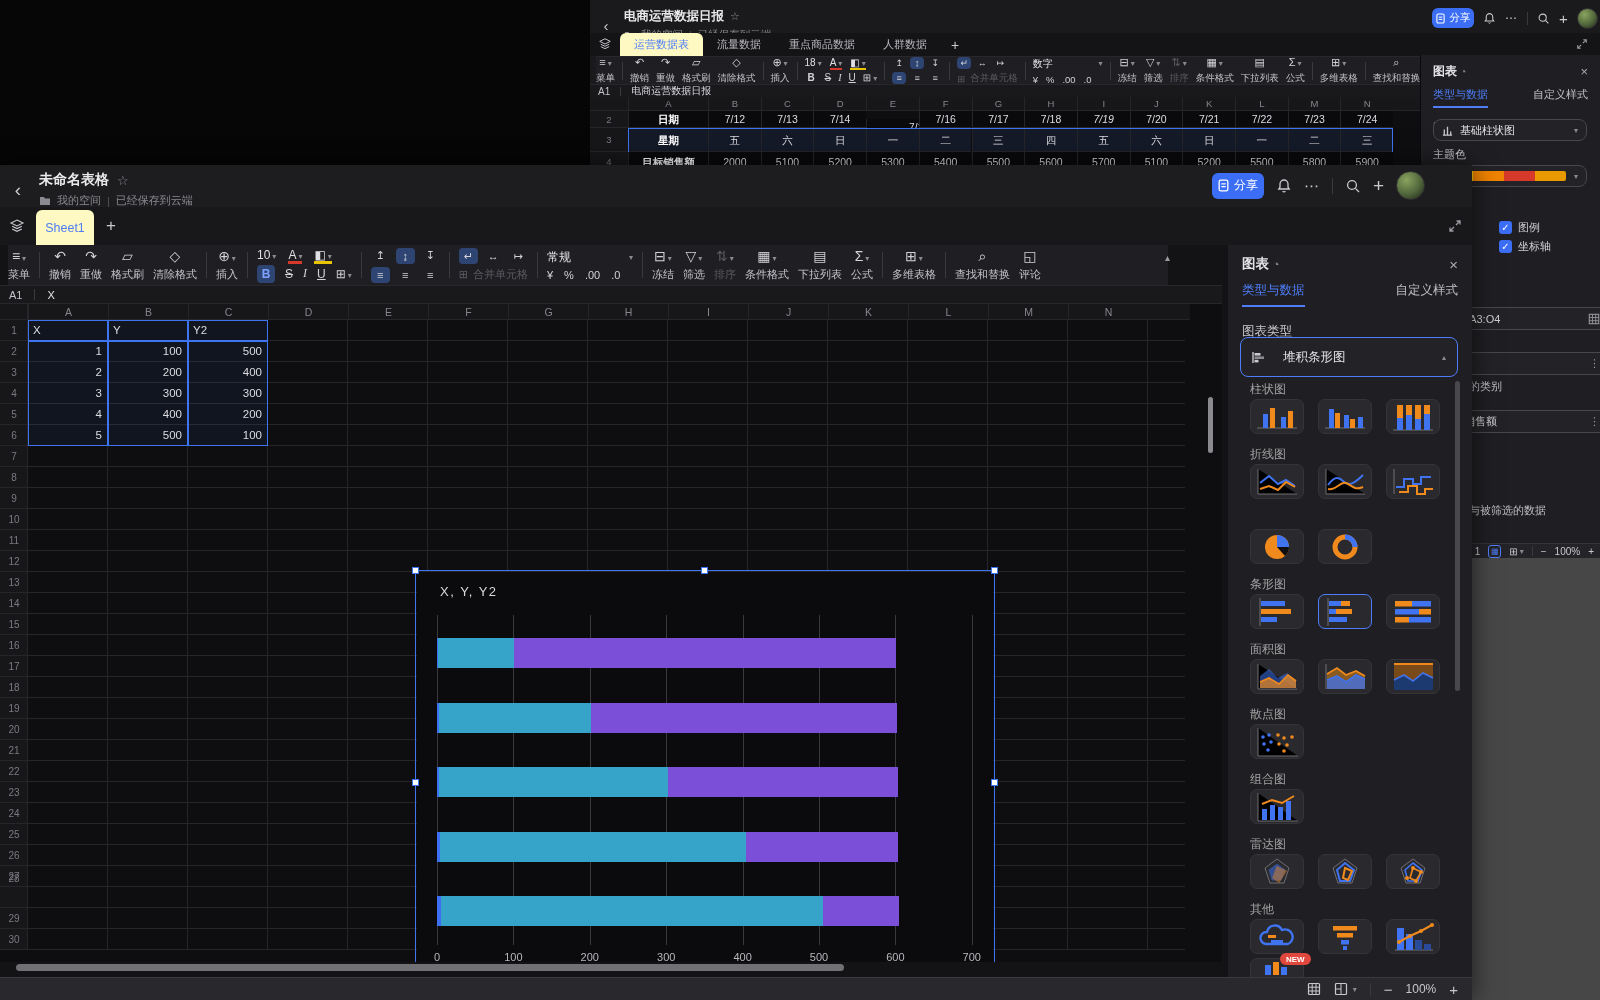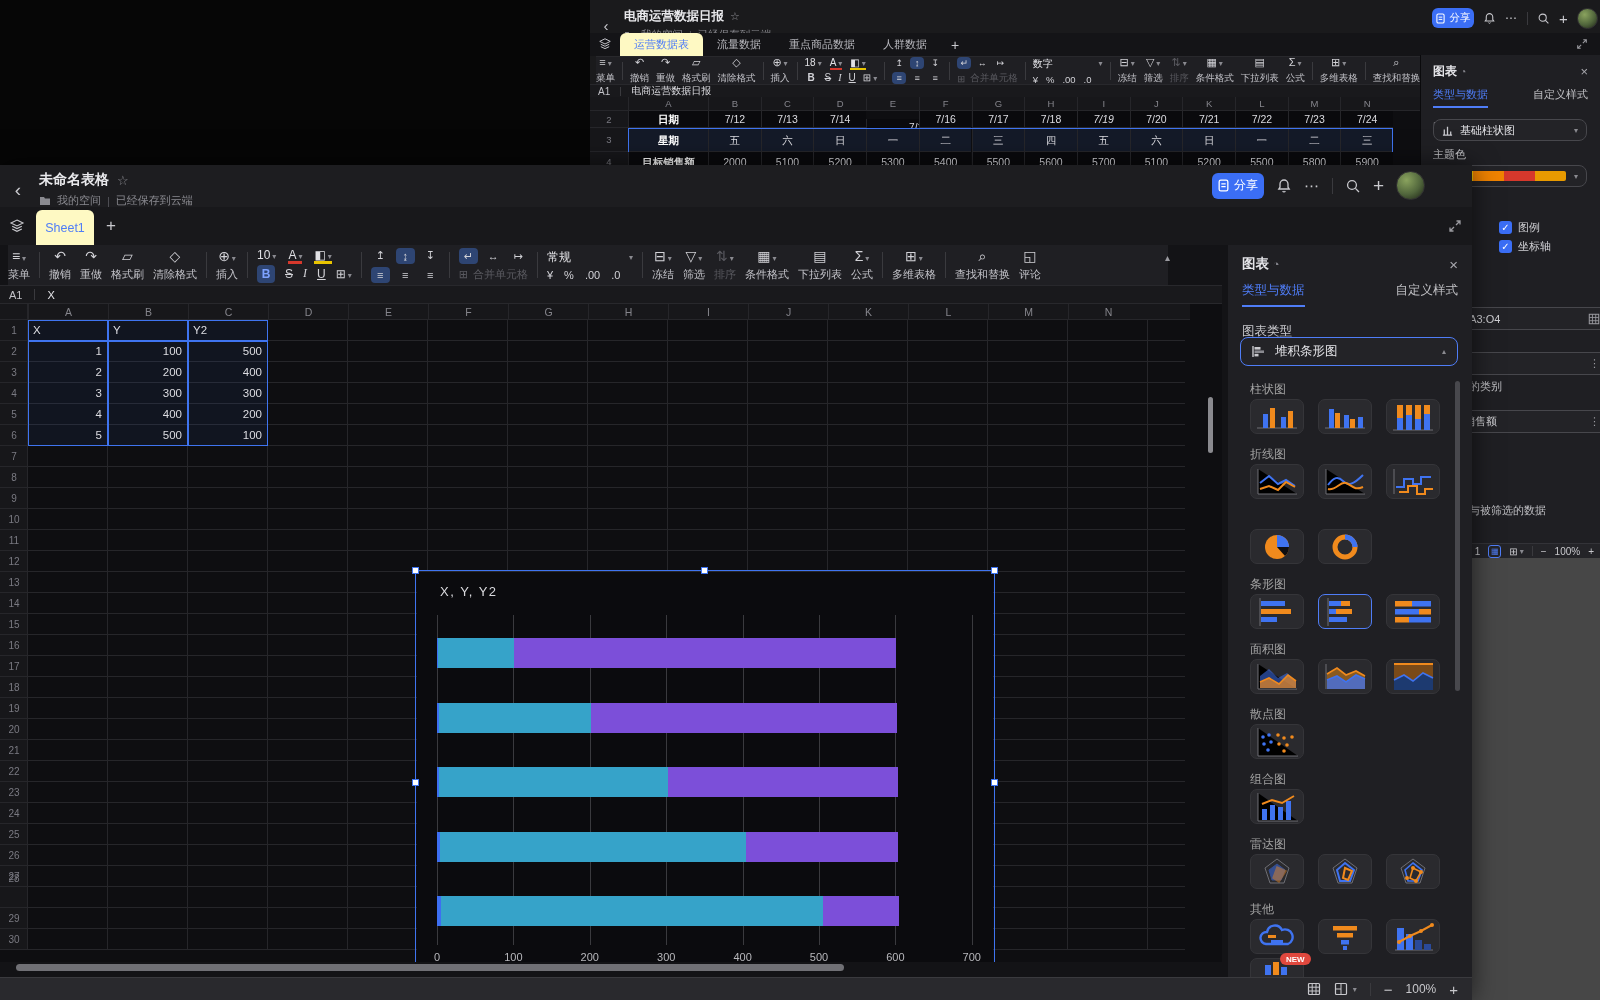--- a/index.html
+++ b/index.html
@@ -703,21 +703,21 @@
   <div class="panel" style="left:1228px;top:80px;width:244px;height:732px;">
     <div class="row" style="margin:10px 14px 0;justify-content:space-between;">
       <span style="color:#e4e4e8;font-size:13.5px;font-weight:bold;"><span>图表</span> <span style="color:#85858c;font-weight:normal;font-size:11px;">◔</span></span>
       <span style="color:#a8a8ae;font-size:15px;">×</span>
     </div>
     <div class="row" style="margin:9px 14px 0;justify-content:space-between;font-size:12.5px;">
       <span class="ptab on" style="border-bottom:2px solid #4f7df7;padding-bottom:6px;">类型与数据</span>
       <span class="ptab" style="color:#c0c0c4;padding-bottom:8px;">自定义样式</span>
     </div>
     <div style="margin:16px 14px 0;color:#c8c8cc;font-size:12.5px;">图表类型</div>
-    <div class="pselect" style="left:12px;top:92px;width:218px;height:29px;font-size:12.5px;padding:0 11px;gap:9px;">
+    <div class="pselect" style="left:12px;top:92px;width:218px;height:40px;font-size:12.5px;padding:0 11px;gap:17px;">
       <svg width="14" height="13" viewBox="0 0 14 13">
           <path d="M1 1v11" stroke="#c9c9ce" stroke-width="1.4"></path>
           <rect x="2.5" y="2" width="6" height="2.6" fill="#c9c9ce"></rect>
           <rect x="2.5" y="5.4" width="9.5" height="2.6" fill="#8a8a90"></rect>
           <rect x="2.5" y="8.8" width="4" height="2.6" fill="#c9c9ce"></rect>
         </svg>
       <span style="flex:1;">堆积条形图</span>
       <span class="dd">▴</span>
     </div>
     <div id="chart-type-list" class="abs" style="left:0;top:130px;width:244px;height:602px;overflow:hidden;">

